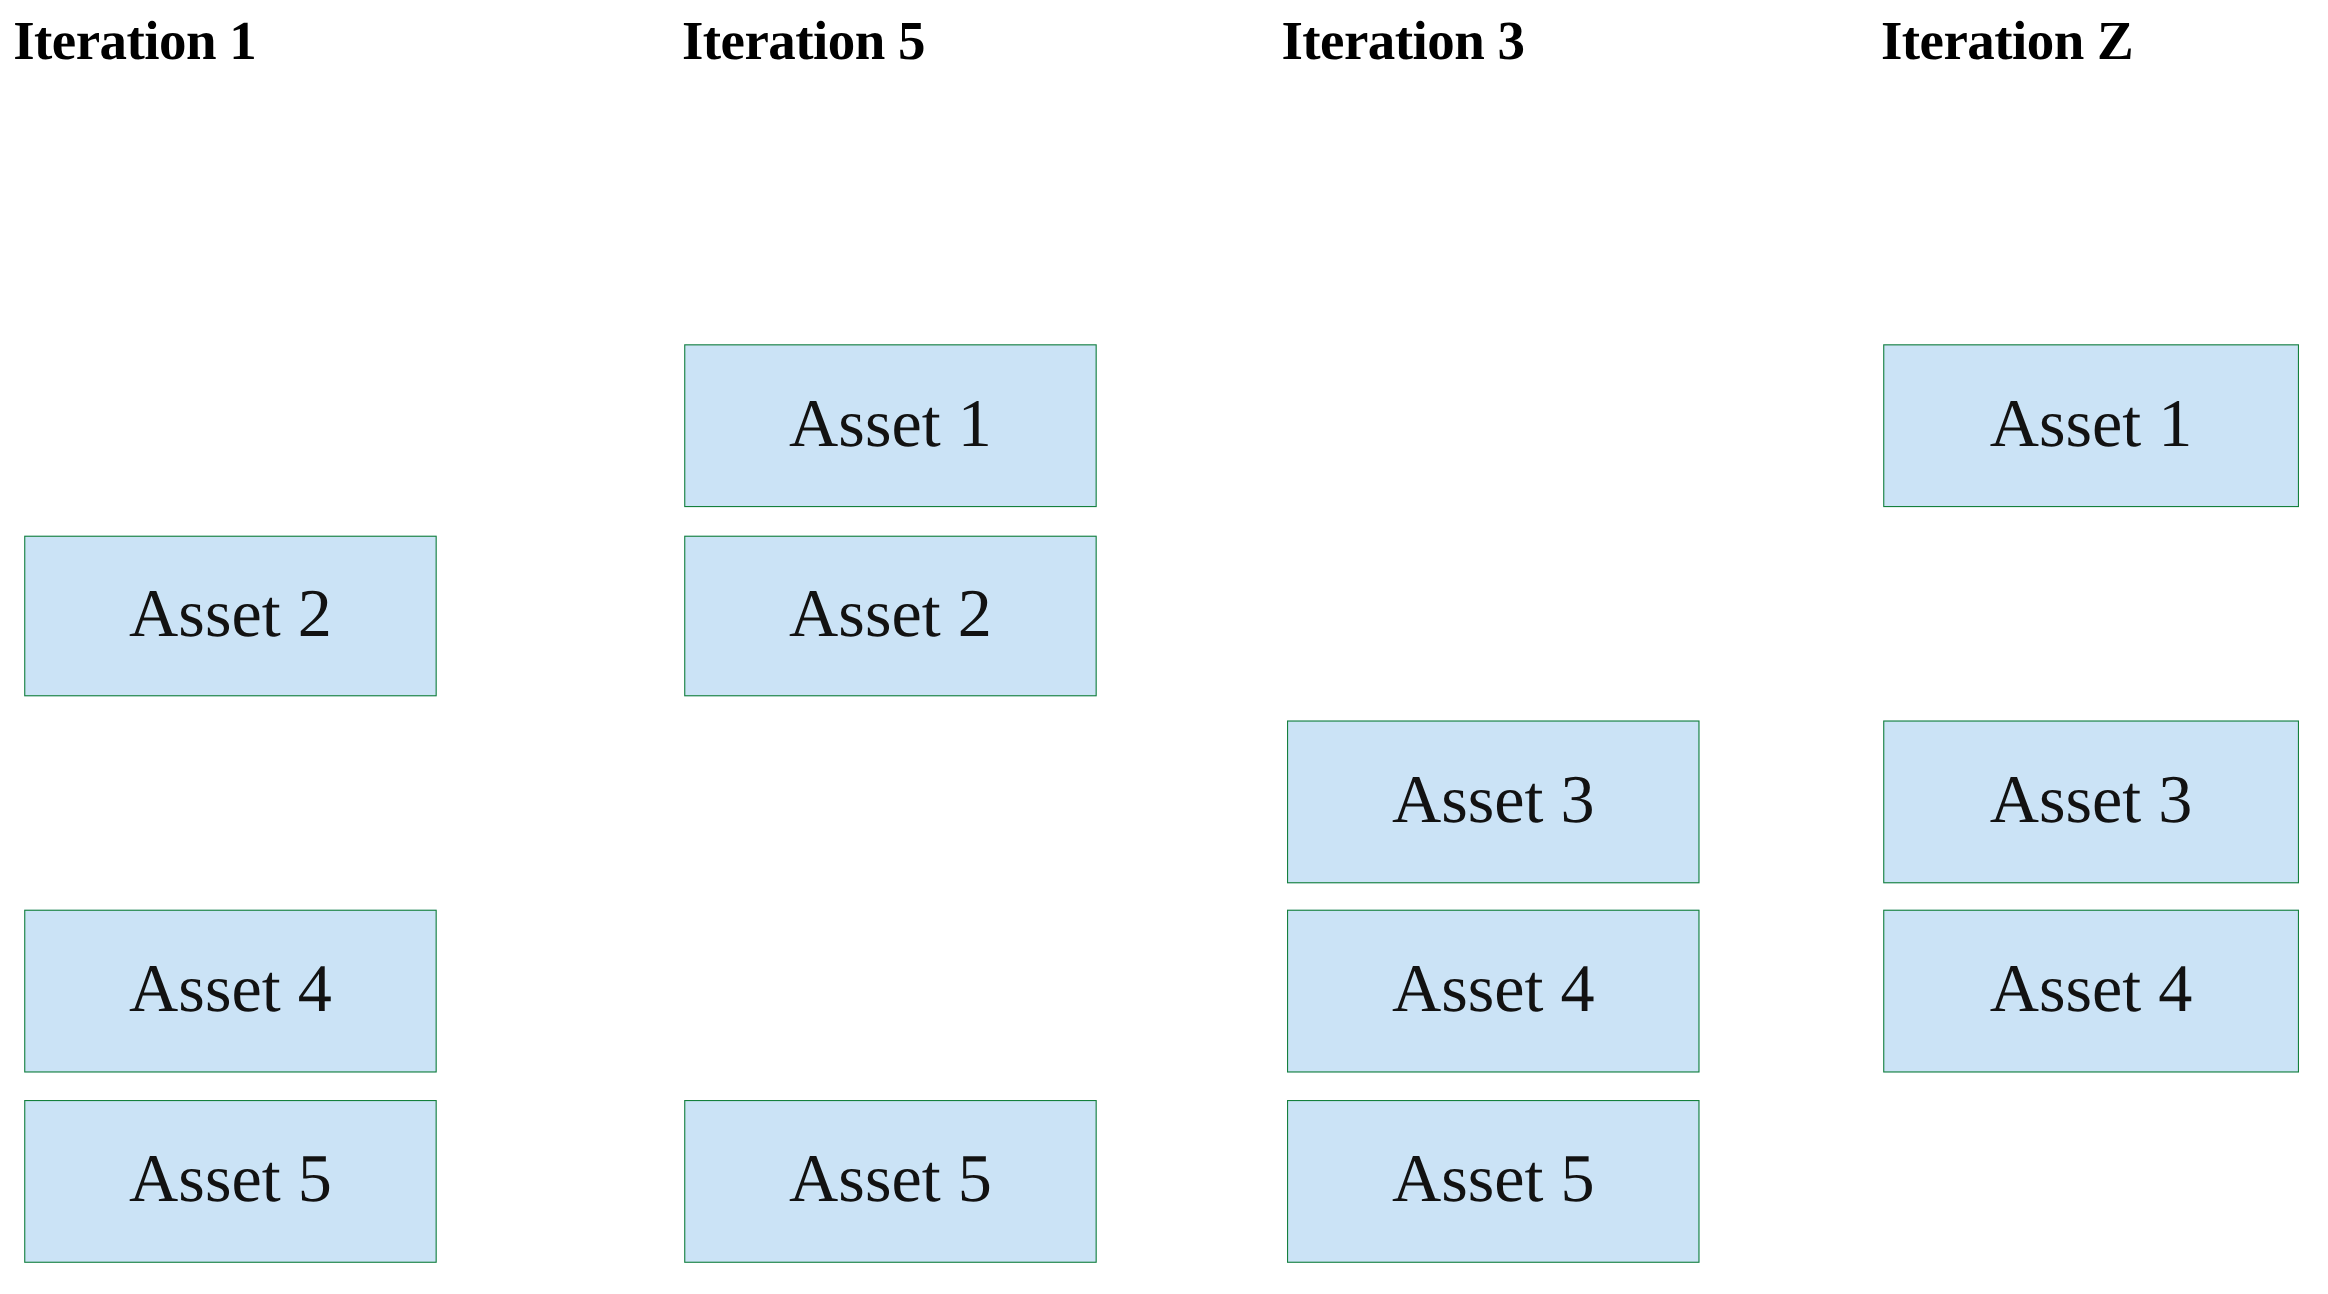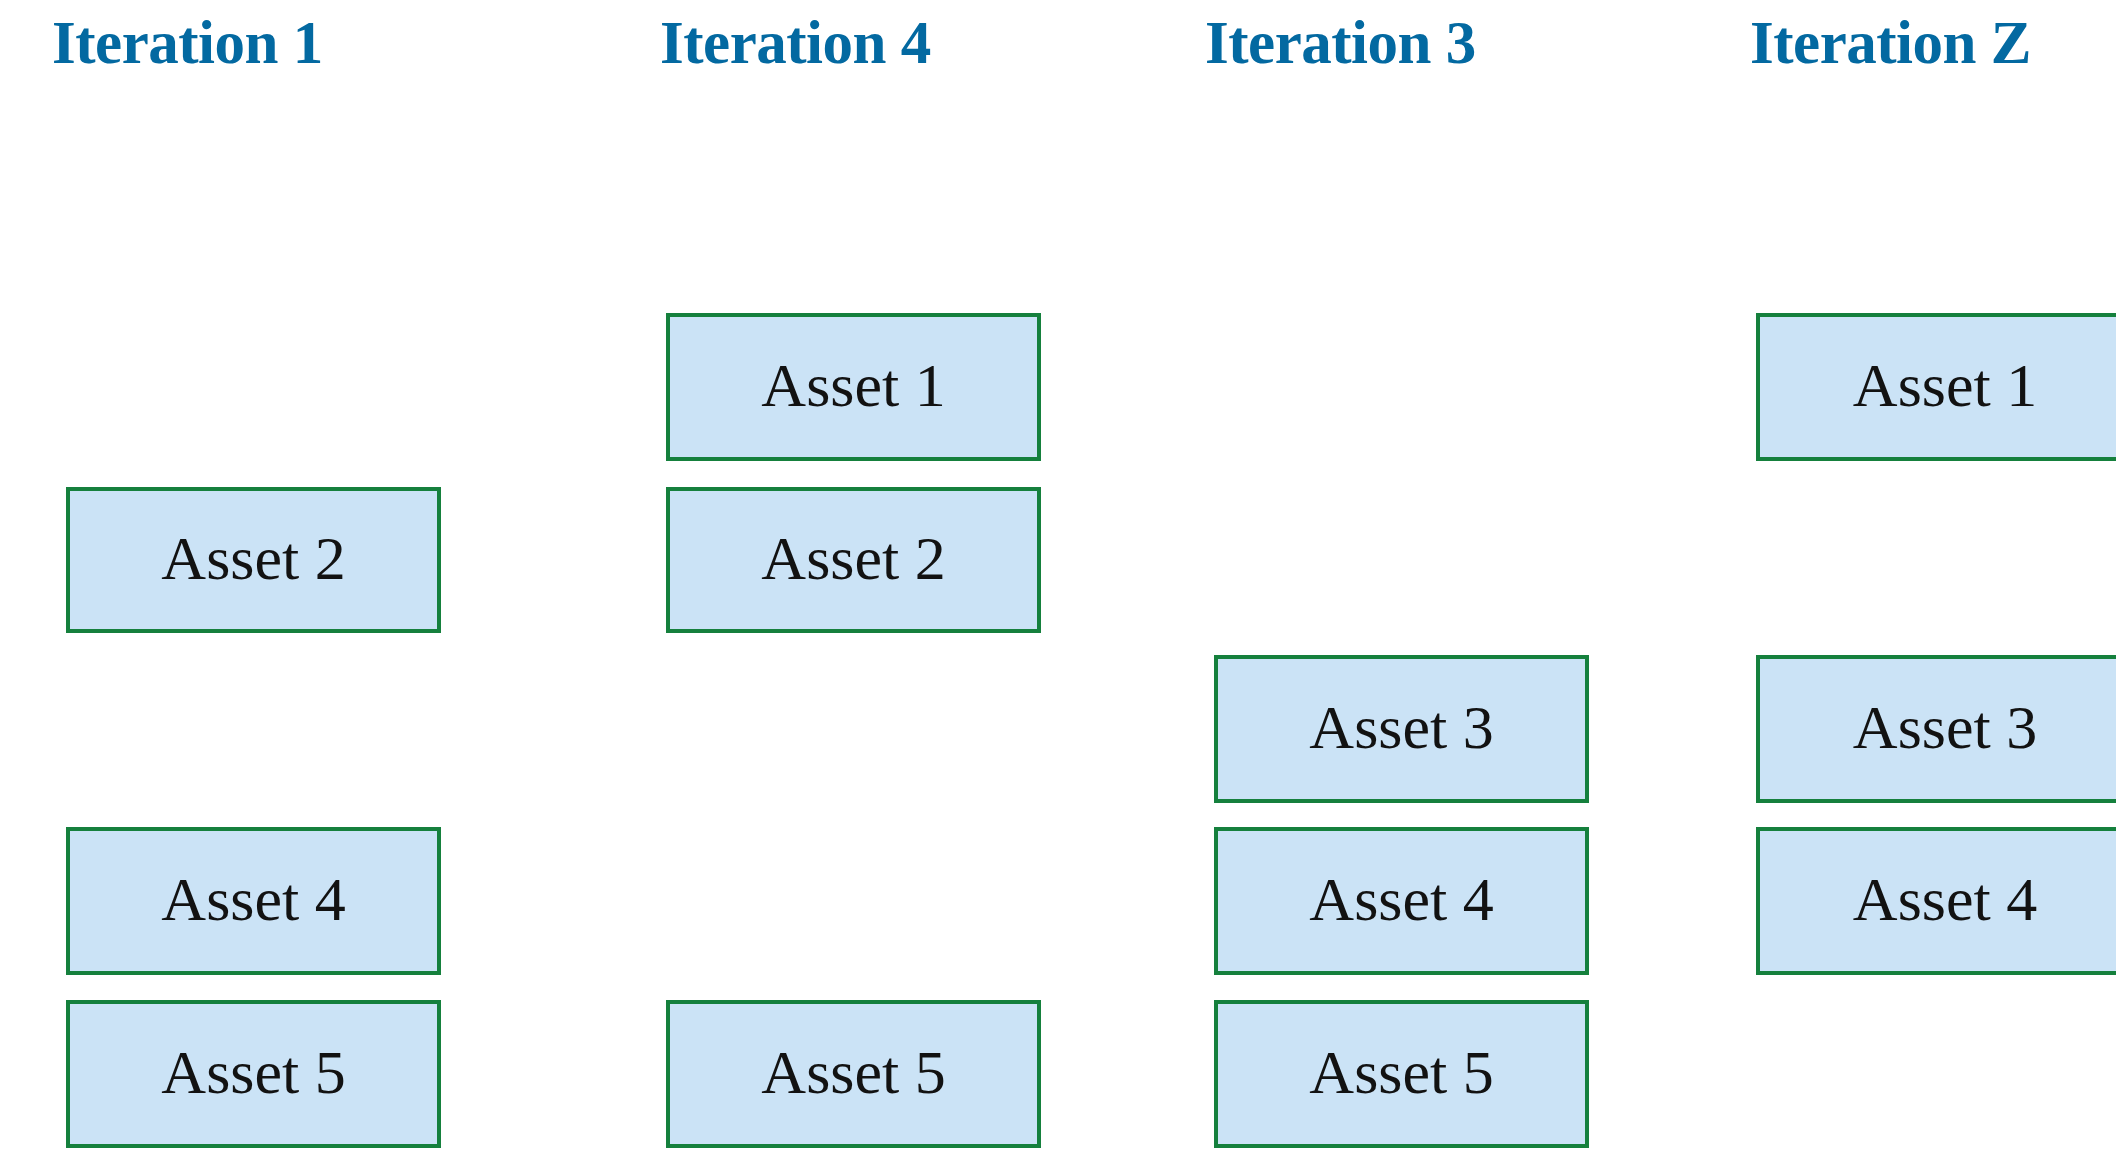--- a/index.html
+++ b/index.html
@@ -12,55 +12,53 @@
     width: 2116px;
     height: 1176px;
     background: #ffffff;
     overflow: hidden;
     font-family: "Liberation Serif", "DejaVu Serif", serif;
   }
   .col-header {
     position: absolute;
     font-family: "Liberation Serif", "DejaVu Serif", serif;
     font-weight: bold;
-    font-size: 61px;
+    font-size: 50px;
     line-height: 1;
-    color: #0369a1;
+    color: #000000;
     white-space: nowrap;
     letter-spacing: -0.5px;
-    margin-left: 40px;
   }
   .asset-box {
     position: absolute;
     box-sizing: border-box;
     background: #cbe3f6;
-    border: 4px solid #15803d;
+    border: 1px solid #15803d;
     display: flex;
     align-items: center;
     justify-content: center;
     font-family: "Liberation Serif", "DejaVu Serif", serif;
     font-weight: normal;
     font-size: 62px;
     line-height: 1;
     color: #121212;
     white-space: nowrap;
-    margin-left: 44px;
   }
   .asset-box .asset-label {
     display: block;
     transform: translateY(-2px);
   }
 </style>
 </head>
 <body>
 
 <div id="canvas">
   <div id="headers-layer">
       <div class="col-header" style="left: 12px; top: 12px;">Iteration 1</div>
-      <div class="col-header" style="left: 620px; top: 12px;">Iteration 4</div>
+      <div class="col-header" style="left: 620px; top: 12px;">Iteration 5</div>
       <div class="col-header" style="left: 1165px; top: 12px;">Iteration 3</div>
       <div class="col-header" style="left: 1710px; top: 12px; text-align: center;">Iteration Z</div>
     </div>
   <div id="boxes-layer">
       <div class="asset-box" style="left: 22px; top: 487px; width: 375px; height: 146px;">
         <span class="asset-label">Asset 2</span>
       </div>
       <div class="asset-box" style="left: 22px; top: 827px; width: 375px; height: 148px;">
         <span class="asset-label">Asset 4</span>
       </div>

